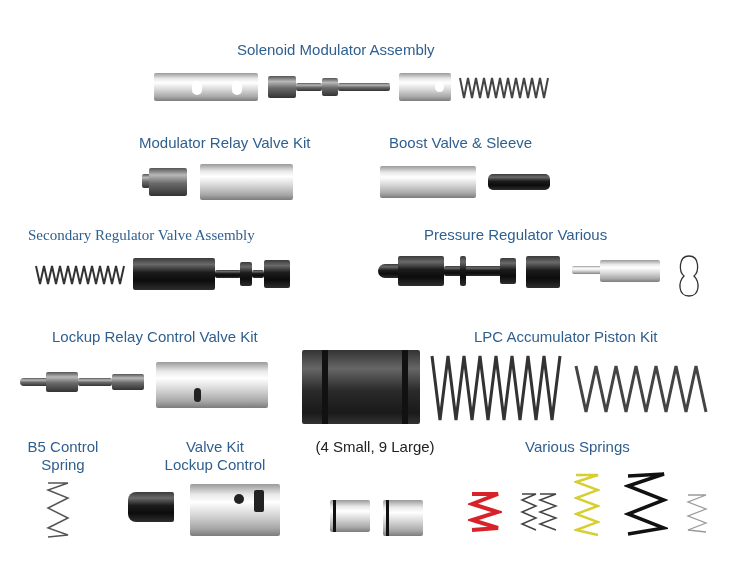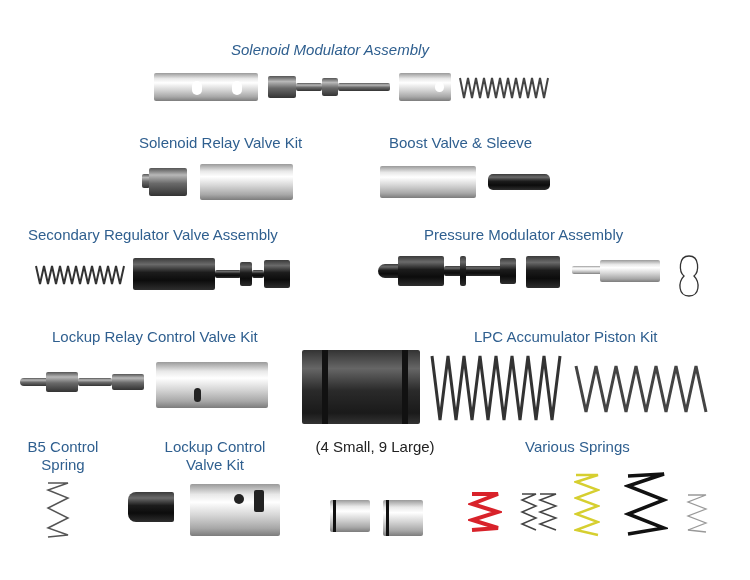--- a/index.html
+++ b/index.html
@@ -11,56 +11,56 @@
   
   .silver{background:linear-gradient(to bottom,#9a9a9a 0%,#e8e8e8 20%,#ffffff 35%,#d6d6d6 60%,#a8a8a8 85%,#7c7c7c 100%);border-radius:2px;}
   .dark{background:linear-gradient(to bottom,#3a3a3a 0%,#6a6a6a 20%,#1c1c1c 45%,#0c0c0c 70%,#2e2e2e 100%);border-radius:2px;}
   .steel{background:linear-gradient(to bottom,#555 0%,#b8b8b8 25%,#6a6a6a 55%,#333 100%);border-radius:2px;}
   .hole{position:absolute;background:#fff;border-radius:6px;}
   .spring{position:absolute;}
 </style>
 </head>
 <body>
 
-<div class="lbl" style="left:231px;top:41px;font-style:italic;">Solenoid Modulator Assembly</div>
+<div class="lbl" style="left:237px;top:41px;">Solenoid Modulator Assembly</div>
 <div class="part silver" style="left:154px;top:73px;width:104px;height:28px;">
   <div class="hole" style="left:38px;top:8px;width:10px;height:14px;"></div>
   <div class="hole" style="left:78px;top:8px;width:10px;height:14px;"></div>
 </div>
 <div class="part steel" style="left:268px;top:76px;width:28px;height:22px;"></div>
 <div class="part steel" style="left:296px;top:83px;width:26px;height:8px;"></div>
 <div class="part steel" style="left:322px;top:78px;width:16px;height:18px;"></div>
 <div class="part steel" style="left:338px;top:83px;width:52px;height:8px;"></div>
 <div class="part silver" style="left:399px;top:73px;width:52px;height:28px;">
   <div class="hole" style="left:36px;top:9px;width:9px;height:10px;"></div>
 </div>
 <svg class="spring" style="left:458px;top:76px;" width="92" height="24">
   <polyline fill="none" stroke="#444" stroke-width="2" points="2,2 6,22 10,2 14,22 18,2 22,22 26,2 30,22 34,2 38,22 42,2 46,22 50,2 54,22 58,2 62,22 66,2 70,22 74,2 78,22 82,2 86,22 90,2"></polyline>
 </svg>
 
-<div class="lbl" style="left:139px;top:134px;">Solenoid Relay Valve Kit</div>
+<div class="lbl" style="left:139px;top:134px;">Modulator Relay Valve Kit</div>
 <div class="part steel" style="left:142px;top:174px;width:8px;height:14px;"></div>
 <div class="part steel" style="left:149px;top:168px;width:38px;height:28px;"></div>
 <div class="part silver" style="left:200px;top:164px;width:93px;height:36px;"></div>
 
 <div class="lbl" style="left:389px;top:134px;">Boost Valve &amp; Sleeve</div>
 <div class="part silver" style="left:380px;top:166px;width:96px;height:32px;"></div>
 <div class="part dark" style="left:488px;top:174px;width:62px;height:16px;border-radius:5px;"></div>
 
-<div class="lbl" style="left:28px;top:226px;">Secondary Regulator Valve Assembly</div>
+<div class="lbl" style="left:28px;top:226px;font-family:Liberation Serif, serif;">Secondary Regulator Valve Assembly</div>
 <svg class="spring" style="left:34px;top:264px;" width="92" height="22">
   <polyline fill="none" stroke="#333" stroke-width="2" points="2,2 6,20 10,2 14,20 18,2 22,20 26,2 30,20 34,2 38,20 42,2 46,20 50,2 54,20 58,2 62,20 66,2 70,20 74,2 78,20 82,2 86,20 90,2"></polyline>
 </svg>
 <div class="part dark" style="left:133px;top:258px;width:82px;height:32px;"></div>
 <div class="part dark" style="left:215px;top:270px;width:26px;height:8px;"></div>
 <div class="part dark" style="left:240px;top:262px;width:12px;height:24px;"></div>
 <div class="part dark" style="left:252px;top:270px;width:12px;height:8px;"></div>
 <div class="part dark" style="left:264px;top:260px;width:26px;height:28px;"></div>
 
-<div class="lbl" style="left:424px;top:226px;">Pressure Modulator Assembly</div>
+<div class="lbl" style="left:424px;top:226px;">Pressure Regulator Various</div>
 <div class="part dark" style="left:378px;top:264px;width:22px;height:14px;border-radius:7px 0 0 7px;"></div>
 <div class="part dark" style="left:398px;top:256px;width:46px;height:30px;"></div>
 <div class="part dark" style="left:444px;top:266px;width:58px;height:10px;"></div>
 <div class="part dark" style="left:460px;top:256px;width:6px;height:30px;"></div>
 <div class="part dark" style="left:500px;top:258px;width:16px;height:26px;"></div>
 <div class="part dark" style="left:526px;top:256px;width:34px;height:32px;"></div>
 <div class="part silver" style="left:572px;top:266px;width:30px;height:8px;"></div>
 <div class="part silver" style="left:600px;top:260px;width:60px;height:22px;"></div>
 <svg class="spring" style="left:676px;top:254px;" width="26" height="44">
   <path d="M13 2 C2 2 3 18 8 22 C2 28 2 42 13 42 C24 42 24 28 18 22 C23 18 24 2 13 2 Z" fill="none" stroke="#333" stroke-width="1.3"></path>
@@ -89,22 +89,22 @@
 
 <div class="lbl center" style="left:22px;top:438px;width:82px;">
   <div>B5 Control</div>
   <div>Spring</div>
 </div>
 <svg class="spring" style="left:44px;top:480px;" width="28" height="60">
   <polyline fill="none" stroke="#555" stroke-width="1.5" points="4,3 24,3 4,10 24,18 4,28 24,38 4,48 24,55 4,57"></polyline>
 </svg>
 
 <div class="lbl center" style="left:152px;top:438px;width:126px;">
+  <div>Valve Kit</div>
   <div>Lockup Control</div>
-  <div>Valve Kit</div>
 </div>
 <div class="part dark" style="left:128px;top:492px;width:46px;height:30px;border-radius:8px 2px 2px 8px;"></div>
 <div class="part silver" style="left:190px;top:484px;width:90px;height:52px;">
   <div class="hole" style="left:44px;top:10px;width:10px;height:10px;background:#222;"></div>
   <div class="hole" style="left:64px;top:6px;width:10px;height:22px;background:#222;border-radius:2px;"></div>
 </div>
 
 <div class="lbl center" style="left:290px;top:438px;width:170px;">
   <div class="sub">(4 Small, 9 Large)</div>
 </div>

